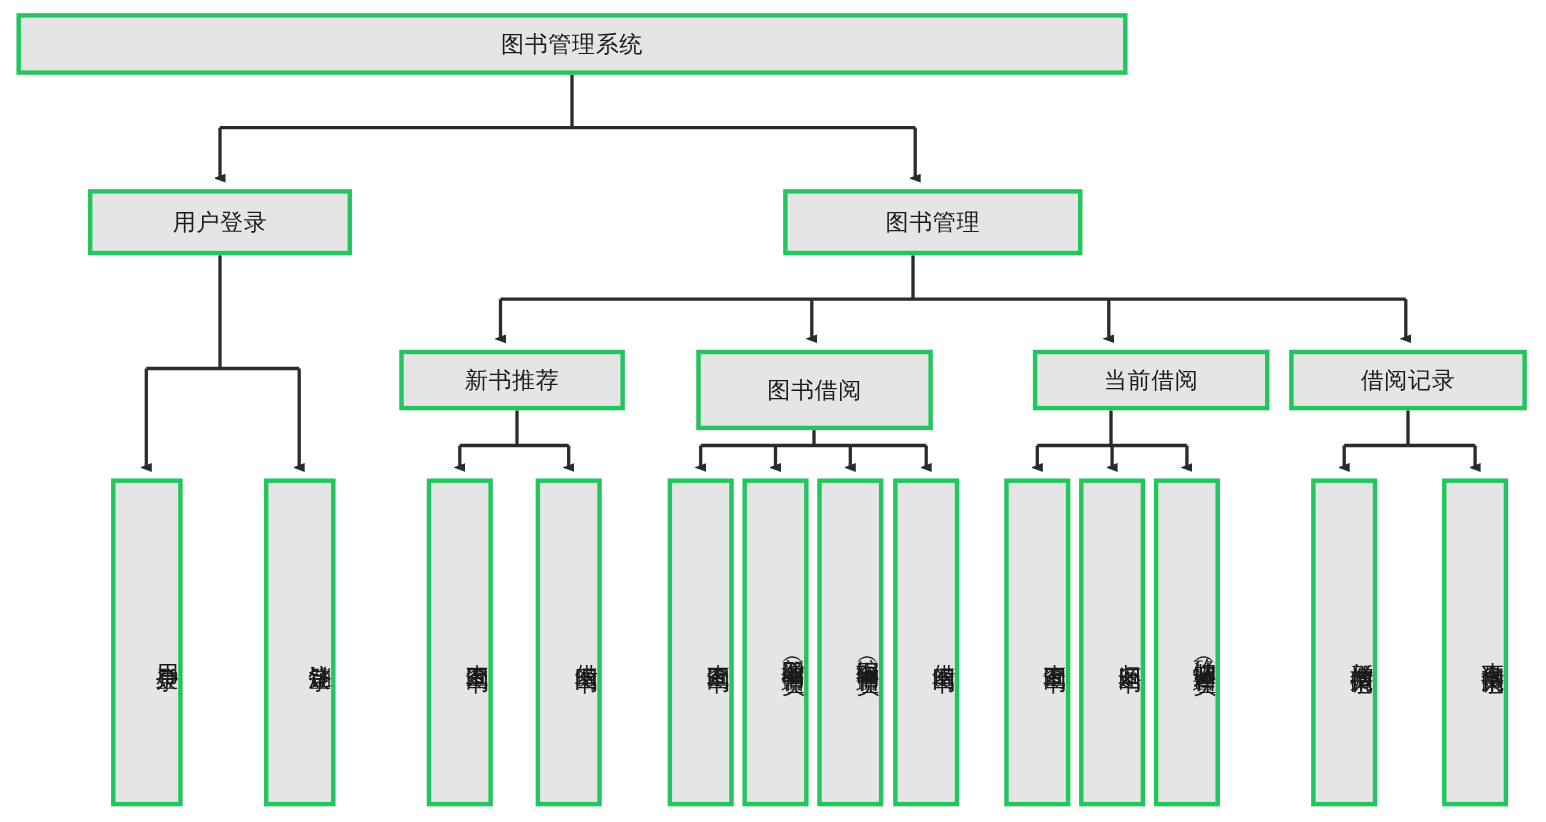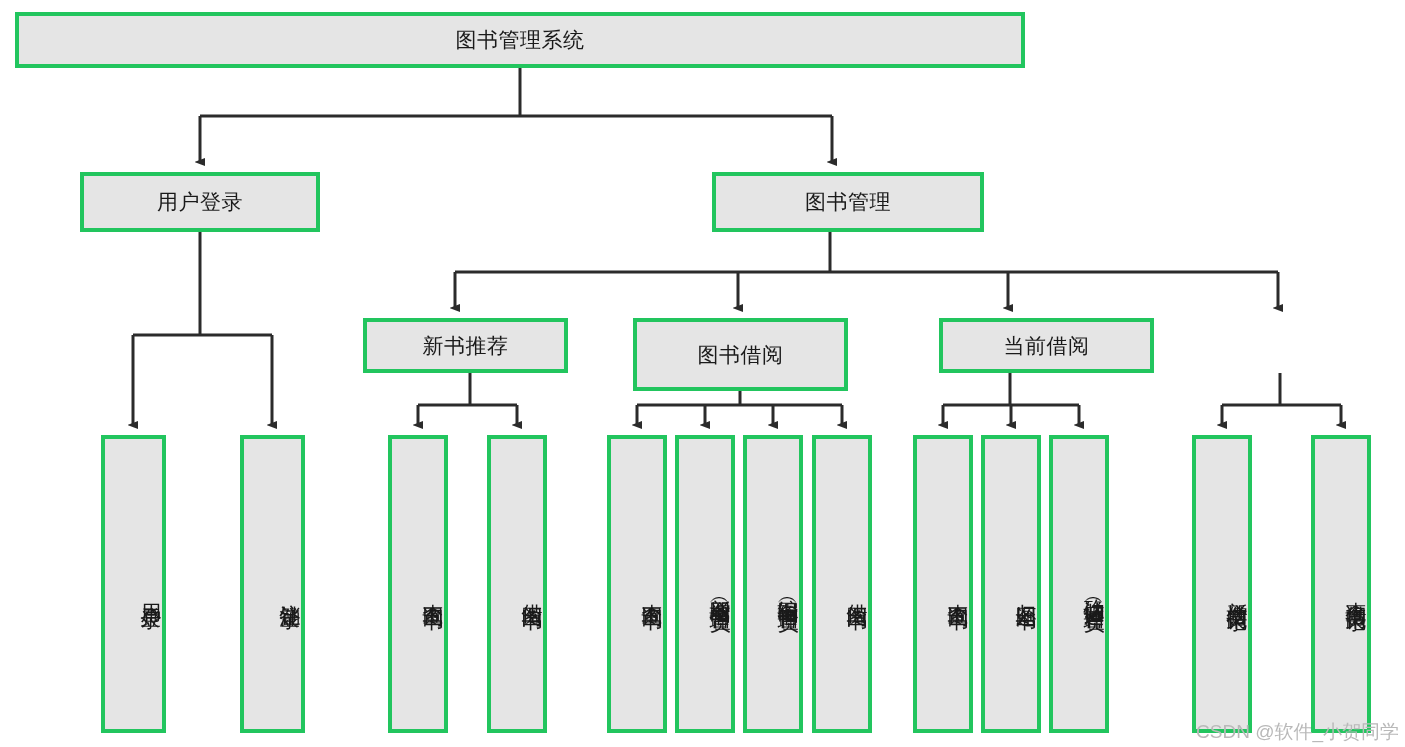--- a/index.html
+++ b/index.html
@@ -131,20 +131,23 @@
 
   <div class="node h" style="left:363px; top:318px; width:205px; height:55px;">
     <span>新书推荐</span>
   </div>
   <div class="node h" style="left:633px; top:318px; width:215px; height:73px;text-align:center;">
     <span>图书借阅</span>
   </div>
   <div class="node h" style="left:903px; top:318px; width:215px; height:55px;margin-left:36px;">
     <span>当前借阅</span>
   </div>
+  <div class="node h" style="left:1172px; top:318px; width:216px; height:55px;">
+    <span>借阅记录</span>
+  </div>
 
   <div class="node v" style="left:101px; top:435px; width:65px; height:298px;">
     <span>用户登录</span>
   </div>
   <div class="node v" style="left:240px; top:435px; width:65px; height:298px;">
     <span>注销登录</span>
   </div>
 
   <div class="node v" style="left:388px; top:435px; width:60px; height:298px;">
     <span>查询图书</span>
@@ -176,15 +179,14 @@
     <span>确认归还（管理员）</span>
   </div>
 
   <div class="node v" style="left:1192px; top:435px; width:60px; height:298px;">
     <span>新增借阅记录</span>
   </div>
   <div class="node v" style="left:1311px; top:435px; width:60px; height:298px;">
     <span>查询借阅记录</span>
   </div>
 
-  <div class="watermark">CSDN @软件_小贺同学</div>
 
 </div>
 
 </body></html>

